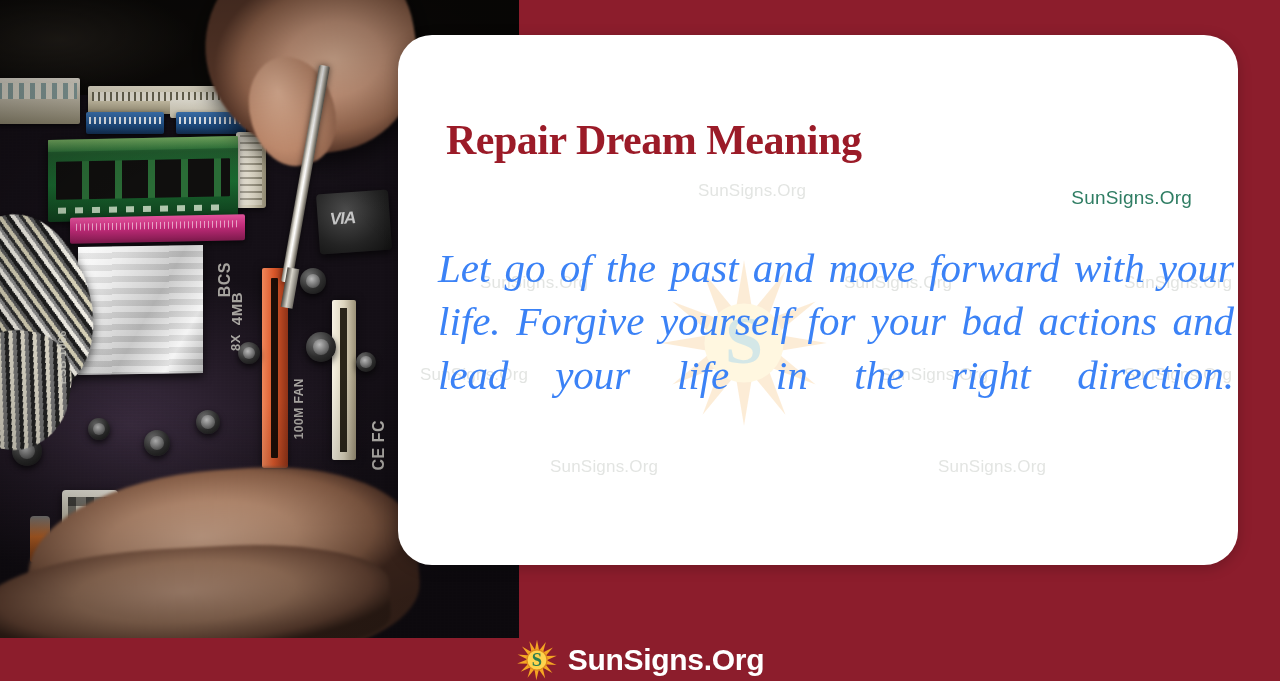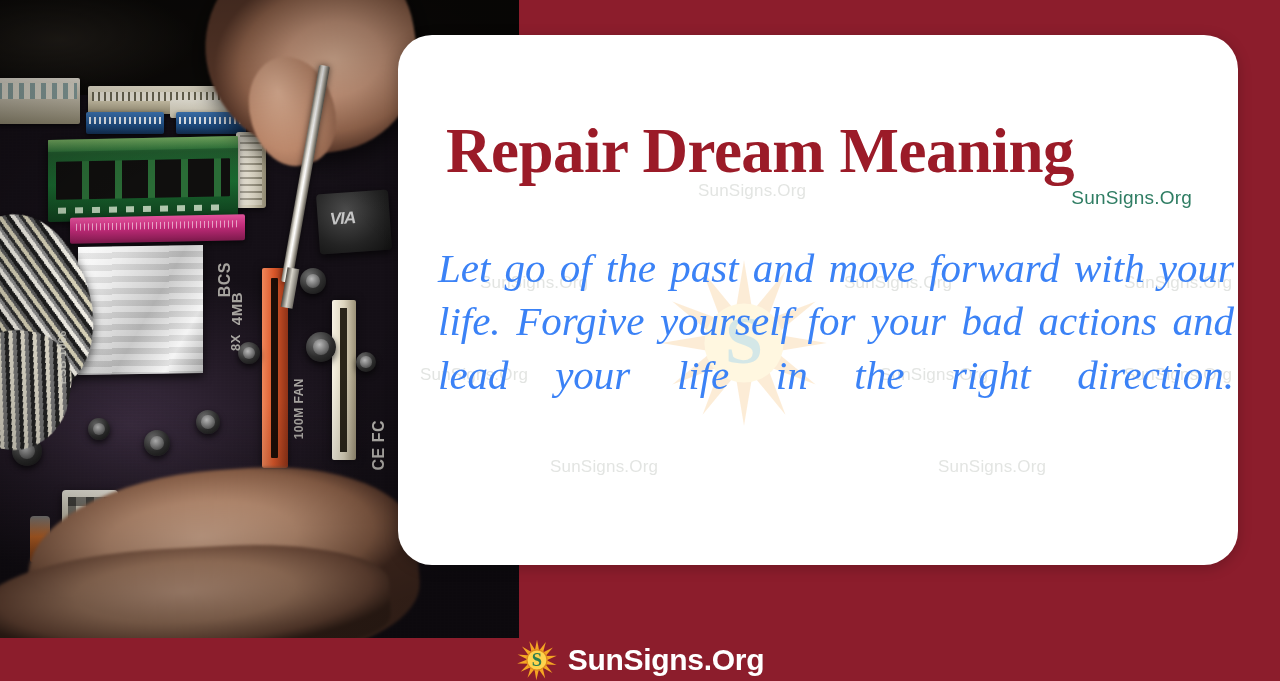--- a/index.html
+++ b/index.html
@@ -398,21 +398,21 @@
   .title-row {
     position: absolute;
     left: 48px;
     top: 84px;
     width: 780px;
   }
   .title {
     margin: 0;
     font-family: "Liberation Serif", "DejaVu Serif", serif;
     font-weight: bold;
-    font-size: 63px;
+    font-size: 42px;
     line-height: 1.02;
     color: #9B1B28;
     letter-spacing: -0.5px;
     white-space: nowrap;
   }
   .title-brand {
     position: absolute;
     right: 34px;
     top: 68px;
     color: #2f7d63;

